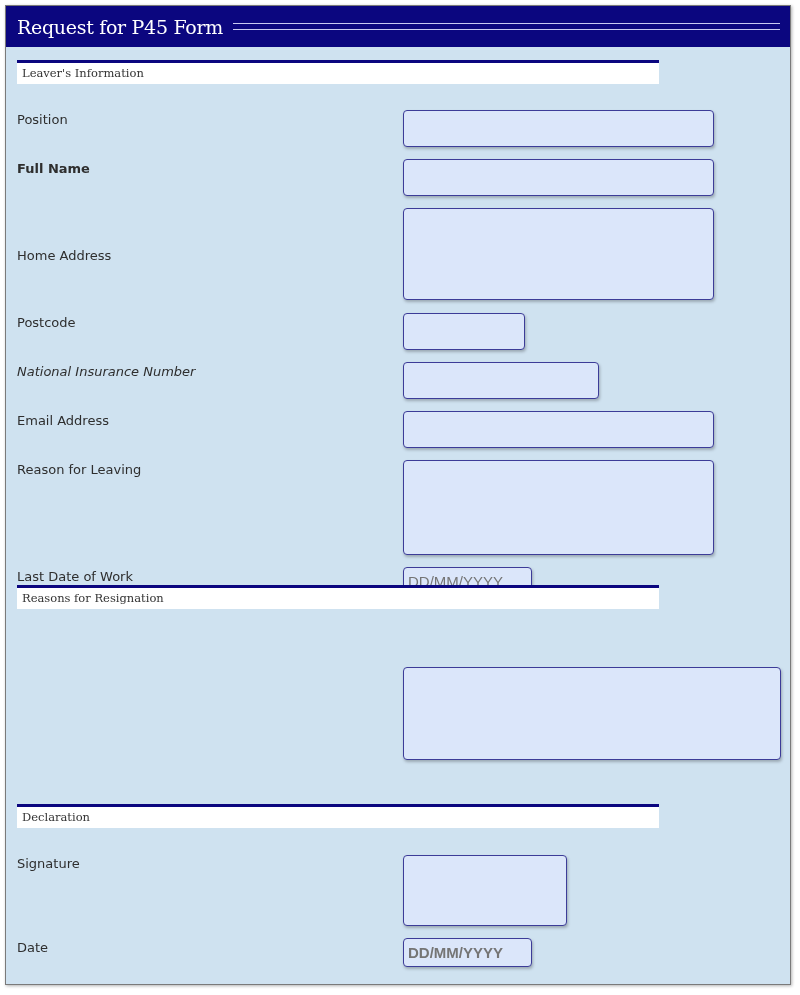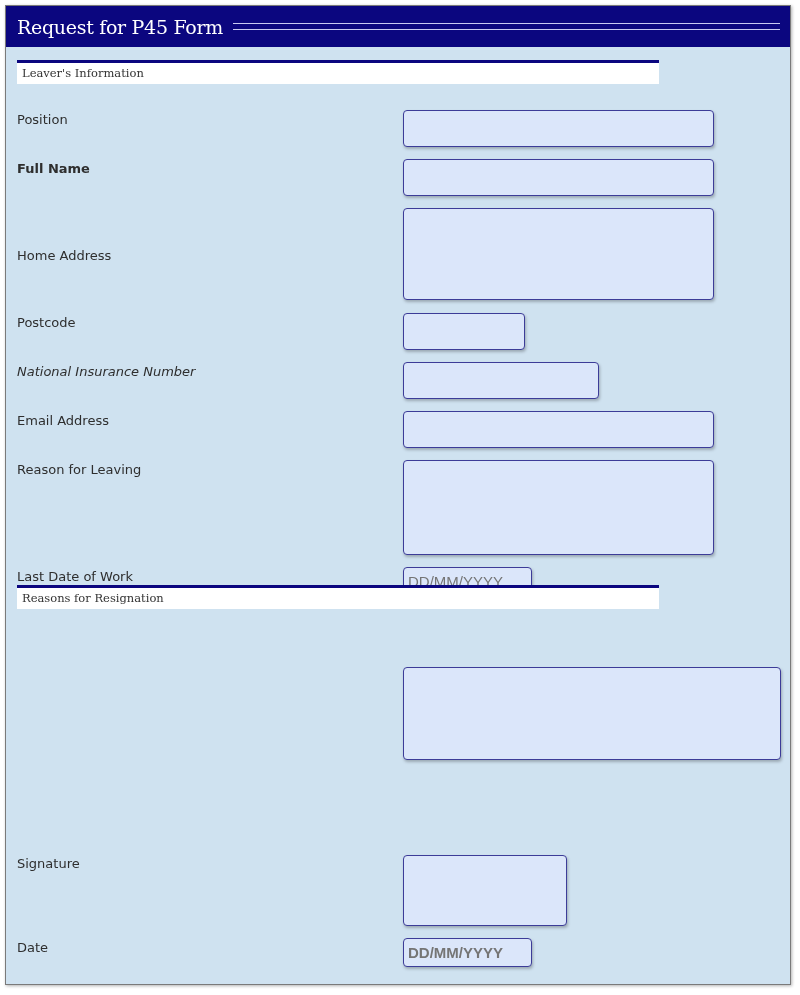--- a/index.html
+++ b/index.html
@@ -80,19 +80,22 @@
   <div class="label" style="top:563px;">Last Date of Work</div>
   <input class="field" style="top: 561px; width: 129px; height: 29px;" placeholder="DD/MM/YYYY">
 
   <div class="section-header" style="top:579px;">
     <span>Reasons for Resignation</span>
   </div>
 
   <textarea class="field" style="top: 661px; width: 378px; height: 93px; resize: none;"></textarea>
 
 
+  <div class="section-header" style="top:798px;">
+    <span>Declaration</span>
+  </div>
 
   <div class="label" style="top:850px;">Signature</div>
   <div class="field" style="top:849px; width:164px; height:71px;"></div>
 
   <div class="label" style="top:934px;">Date</div>
   <input class="field bold-ph" style="top: 932px; width: 129px; height: 29px;" placeholder="DD/MM/YYYY">
 </div>
 
 </body></html>

